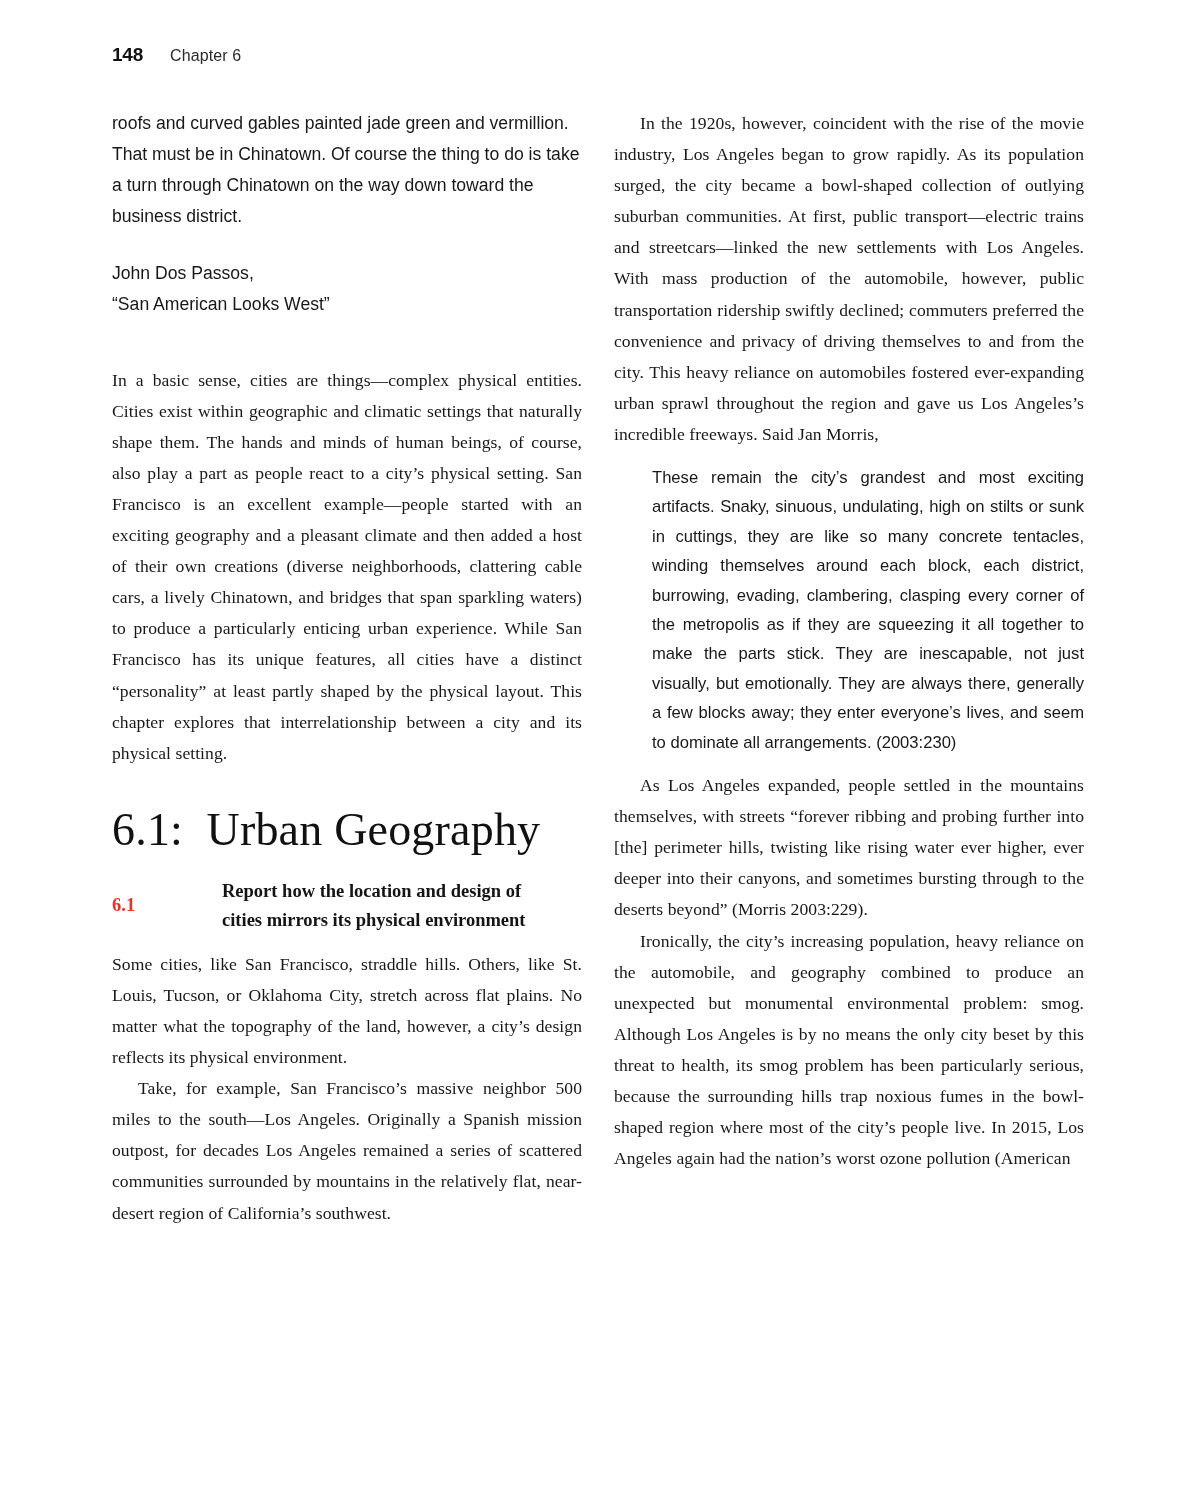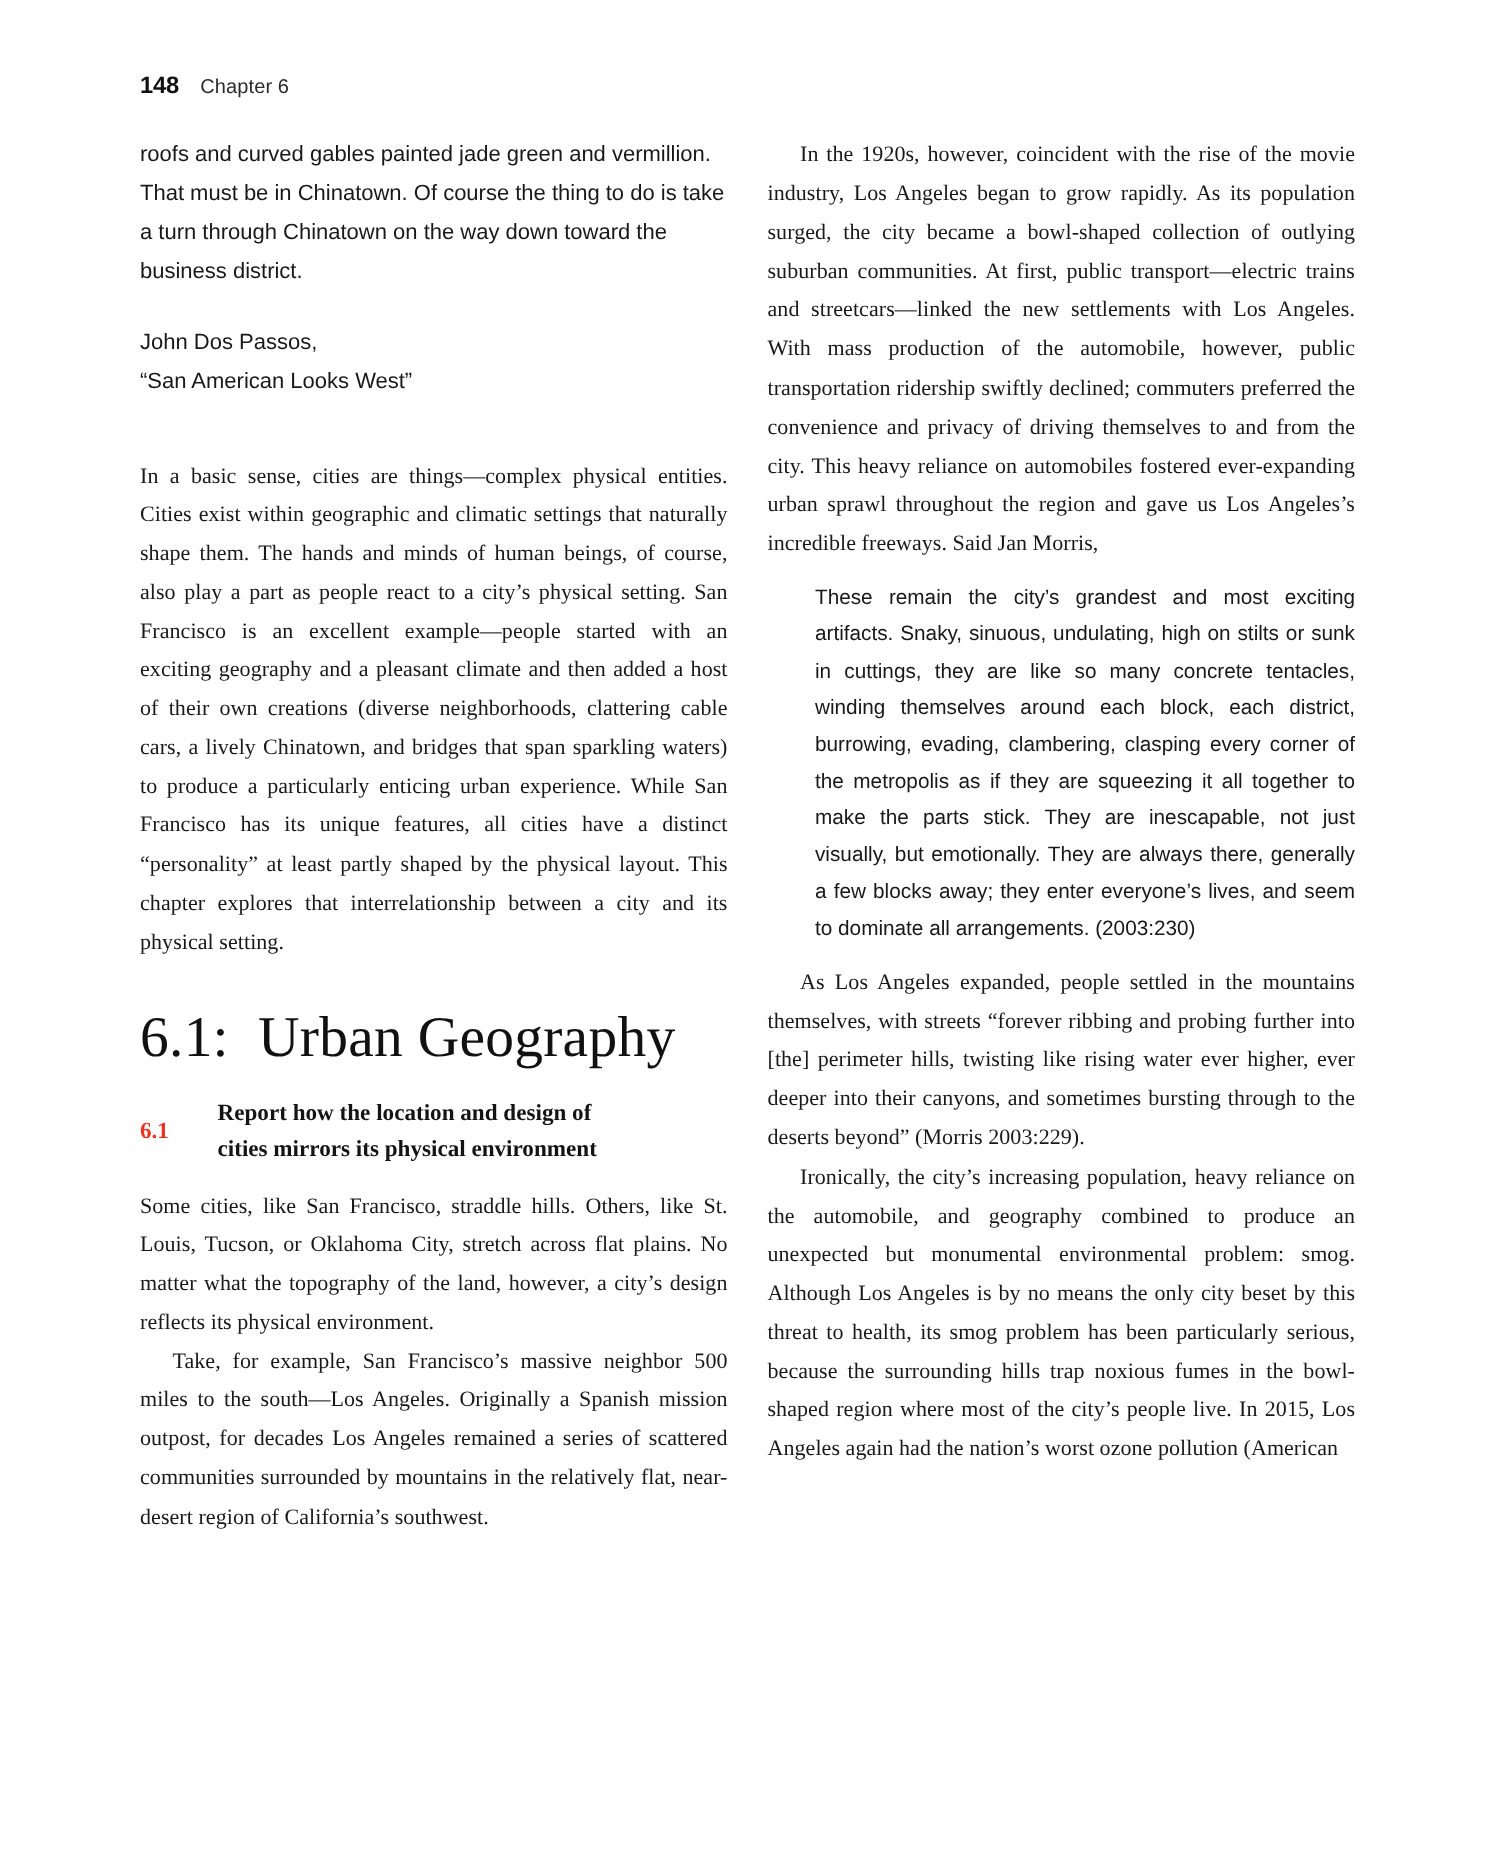--- a/index.html
+++ b/index.html
@@ -15,24 +15,24 @@
     background: #ffffff;
     overflow: hidden;
     font-family: "Liberation Sans", sans-serif;
     color: #161616;
   }
 
   
   .running-head {
     position: absolute;
     left: 112px;
-    top: 58px;
+    top: 44px;
     display: flex;
     align-items: baseline;
-    gap: 17px;
+    gap: 27px;
   }
   .folio {
     font-family: "Liberation Sans", sans-serif;
     font-weight: bold;
     font-size: 19px;
     letter-spacing: -0.2px;
     color: #111111;
   }
   .chapter-label {
     font-family: "Liberation Sans", sans-serif;
@@ -117,20 +117,21 @@
     color: #ea3323;
     flex: 0 0 62px;
   }
   .objective-text {
     font-family: "Liberation Serif", serif;
     font-weight: bold;
     font-size: 18.5px;
     line-height: 29px;
     color: #141414;
     flex: 1 1 auto;
+    margin-left: 48px;
   }
   .objective-text .line { display: block; }
 
   
   .blockquote {
     margin: 13px 0 13px 0;
     padding-left: 38px;
     font-size: 16.6px;
     line-height: 29.4px;
     text-align: justify;

